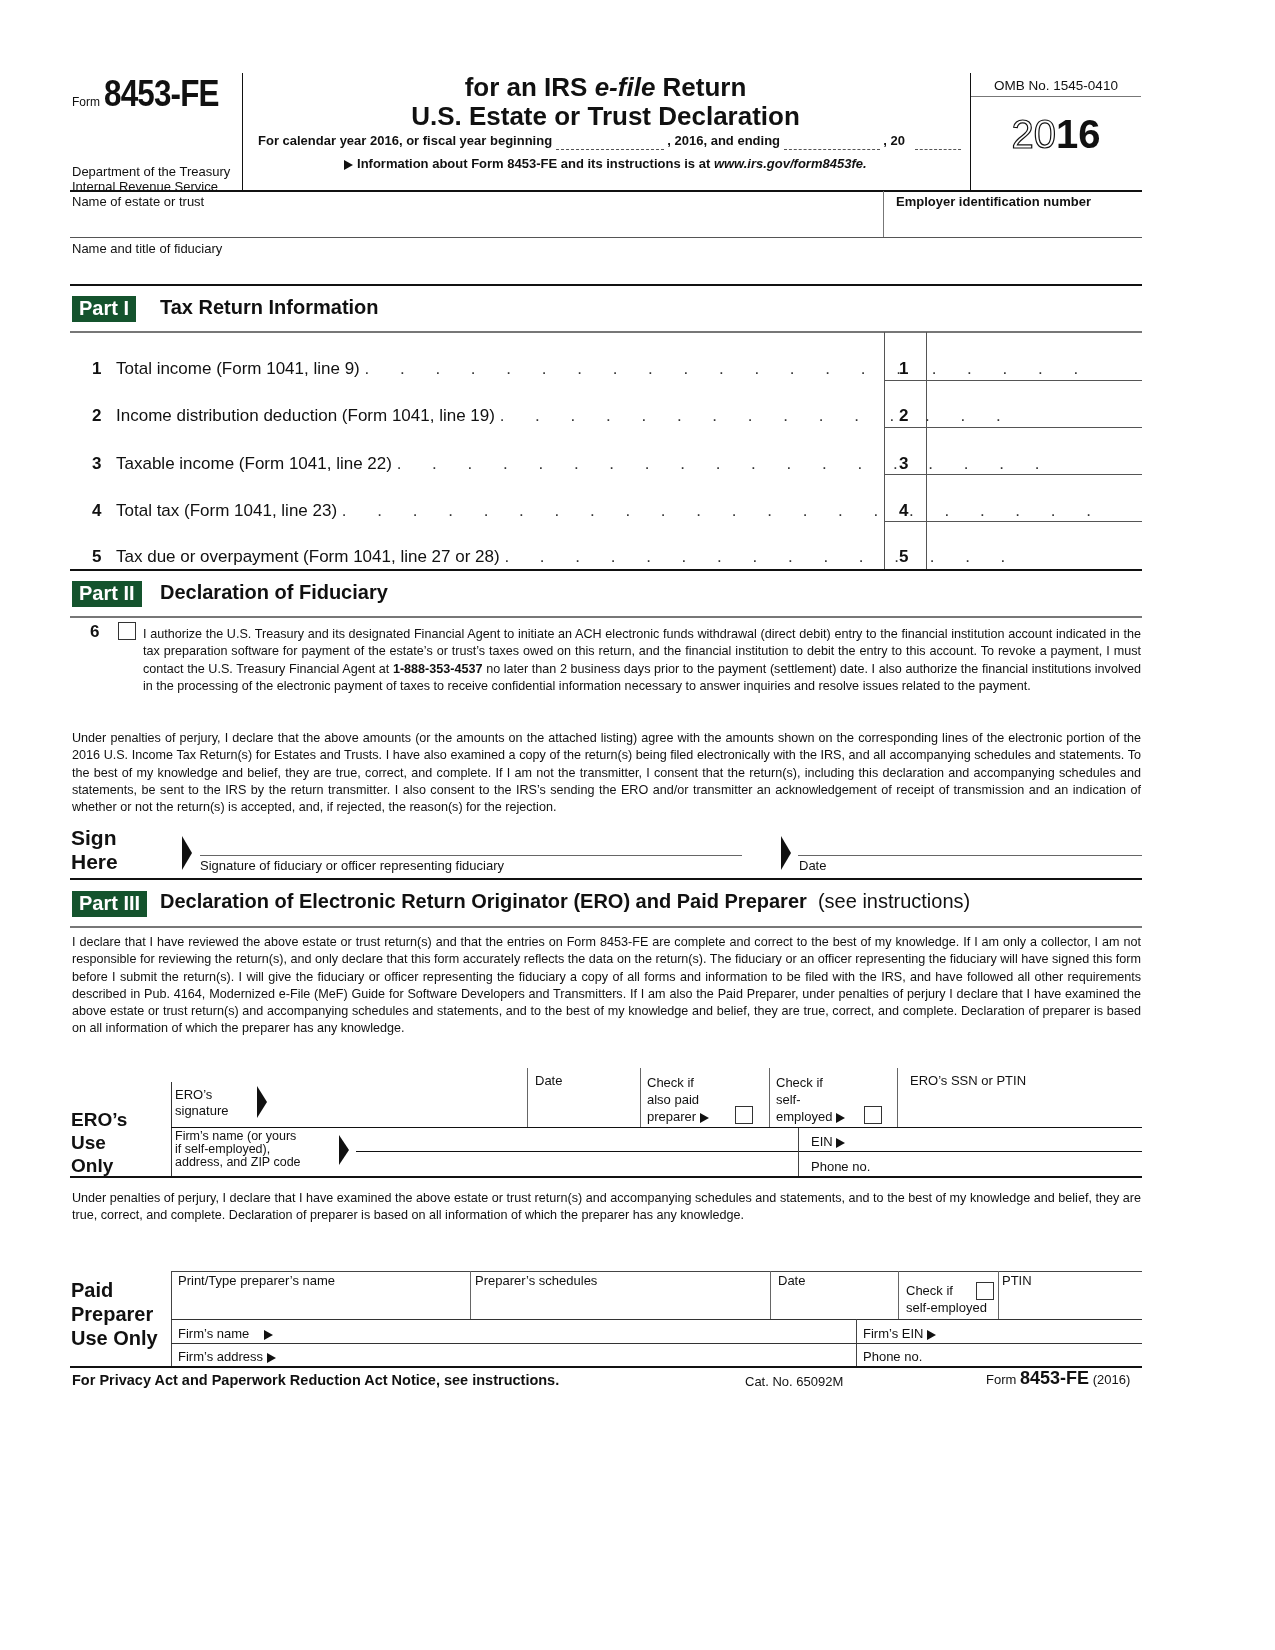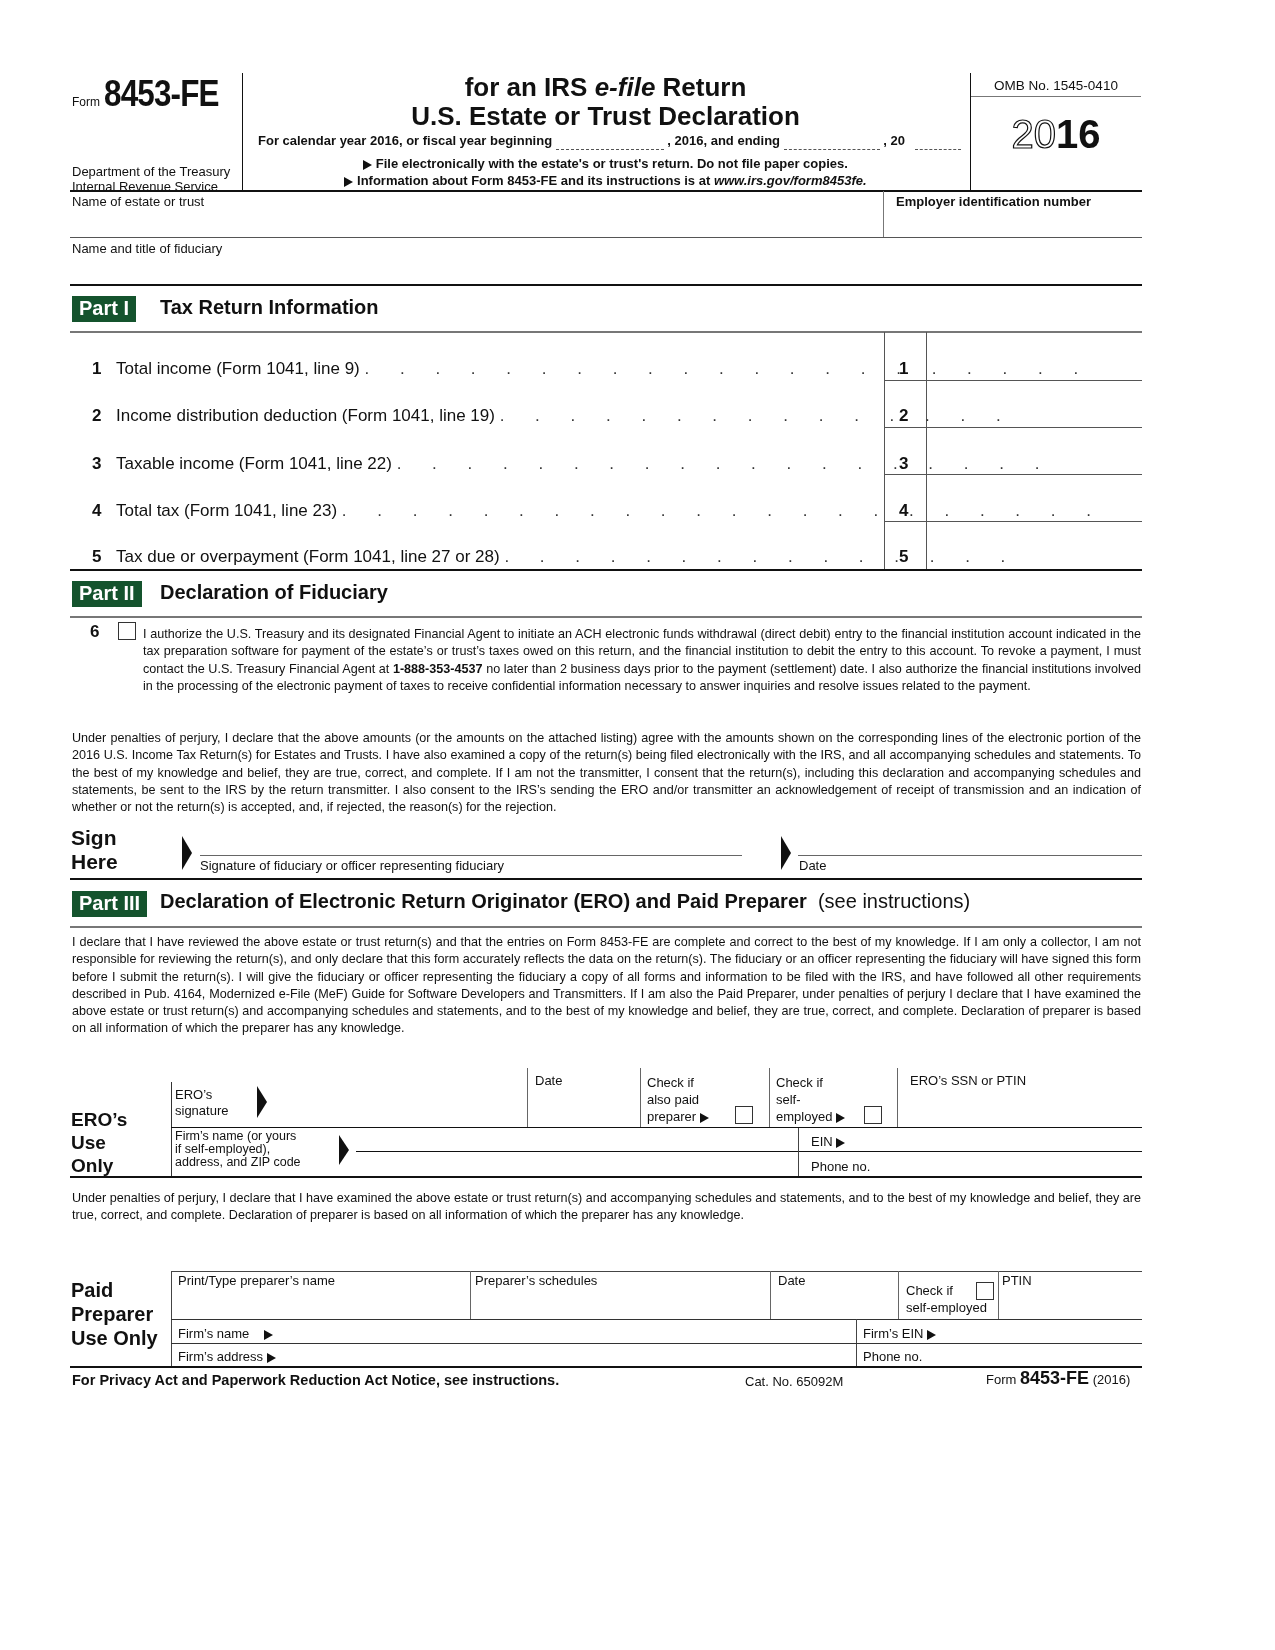--- a/index.html
+++ b/index.html
@@ -42,21 +42,20 @@
   </div>
   <div class="abs" style="left:258px;top:133px;font-size:13px;font-weight:bold;">
     <span>For calendar year 2016, or fiscal year beginning</span>
     <input class="field" style="position: relative; width: 104px; border-bottom: 1px dashed rgb(85, 85, 85); height: 14px; font-size: 12px;">
     <span>, 2016, and ending</span>
     <input class="field" style="position: relative; width: 92px; border-bottom: 1px dashed rgb(85, 85, 85); height: 14px; font-size: 12px;">
     <span>, 20</span>
     <input class="field" style="position: relative; width: 42px; border-bottom: 1px dashed rgb(85, 85, 85); height: 14px; font-size: 12px; margin-left: 6px;">
   </div>
   <div class="abs" style="left:243px;top:155px;width:725px;text-align:center;font-size:13px;font-weight:bold;line-height:17px;">
-    <div><span class="tri"></span> <span>File electronically with the estate's or trust's return. Do not file paper copies.</span></div>
     <div><span class="tri"></span> <span>Information about Form 8453-FE and its instructions is at </span><i>www.irs.gov/form8453fe.</i></div>
   </div>
   <div class="vline" style="left:970px;top:73px;height:117px;background:#111;"></div>
   <div class="abs" style="left:971px;top:78px;width:170px;text-align:center;font-size:13.5px;">OMB No. 1545-0410</div>
   <div class="hline" style="left:971px;top:96px;width:170px;background:#777;"></div>
   <div class="abs" style="left:971px;top:112px;width:170px;text-align:center;font-size:40px;font-weight:bold;">
     <span style="color:#fff;-webkit-text-stroke:1.2px #111;font-weight:normal;">20</span><span>16</span>
   </div>
   <div class="hline thick" style="left:70px;top:190px;width:1072px;"></div>
 </div>

